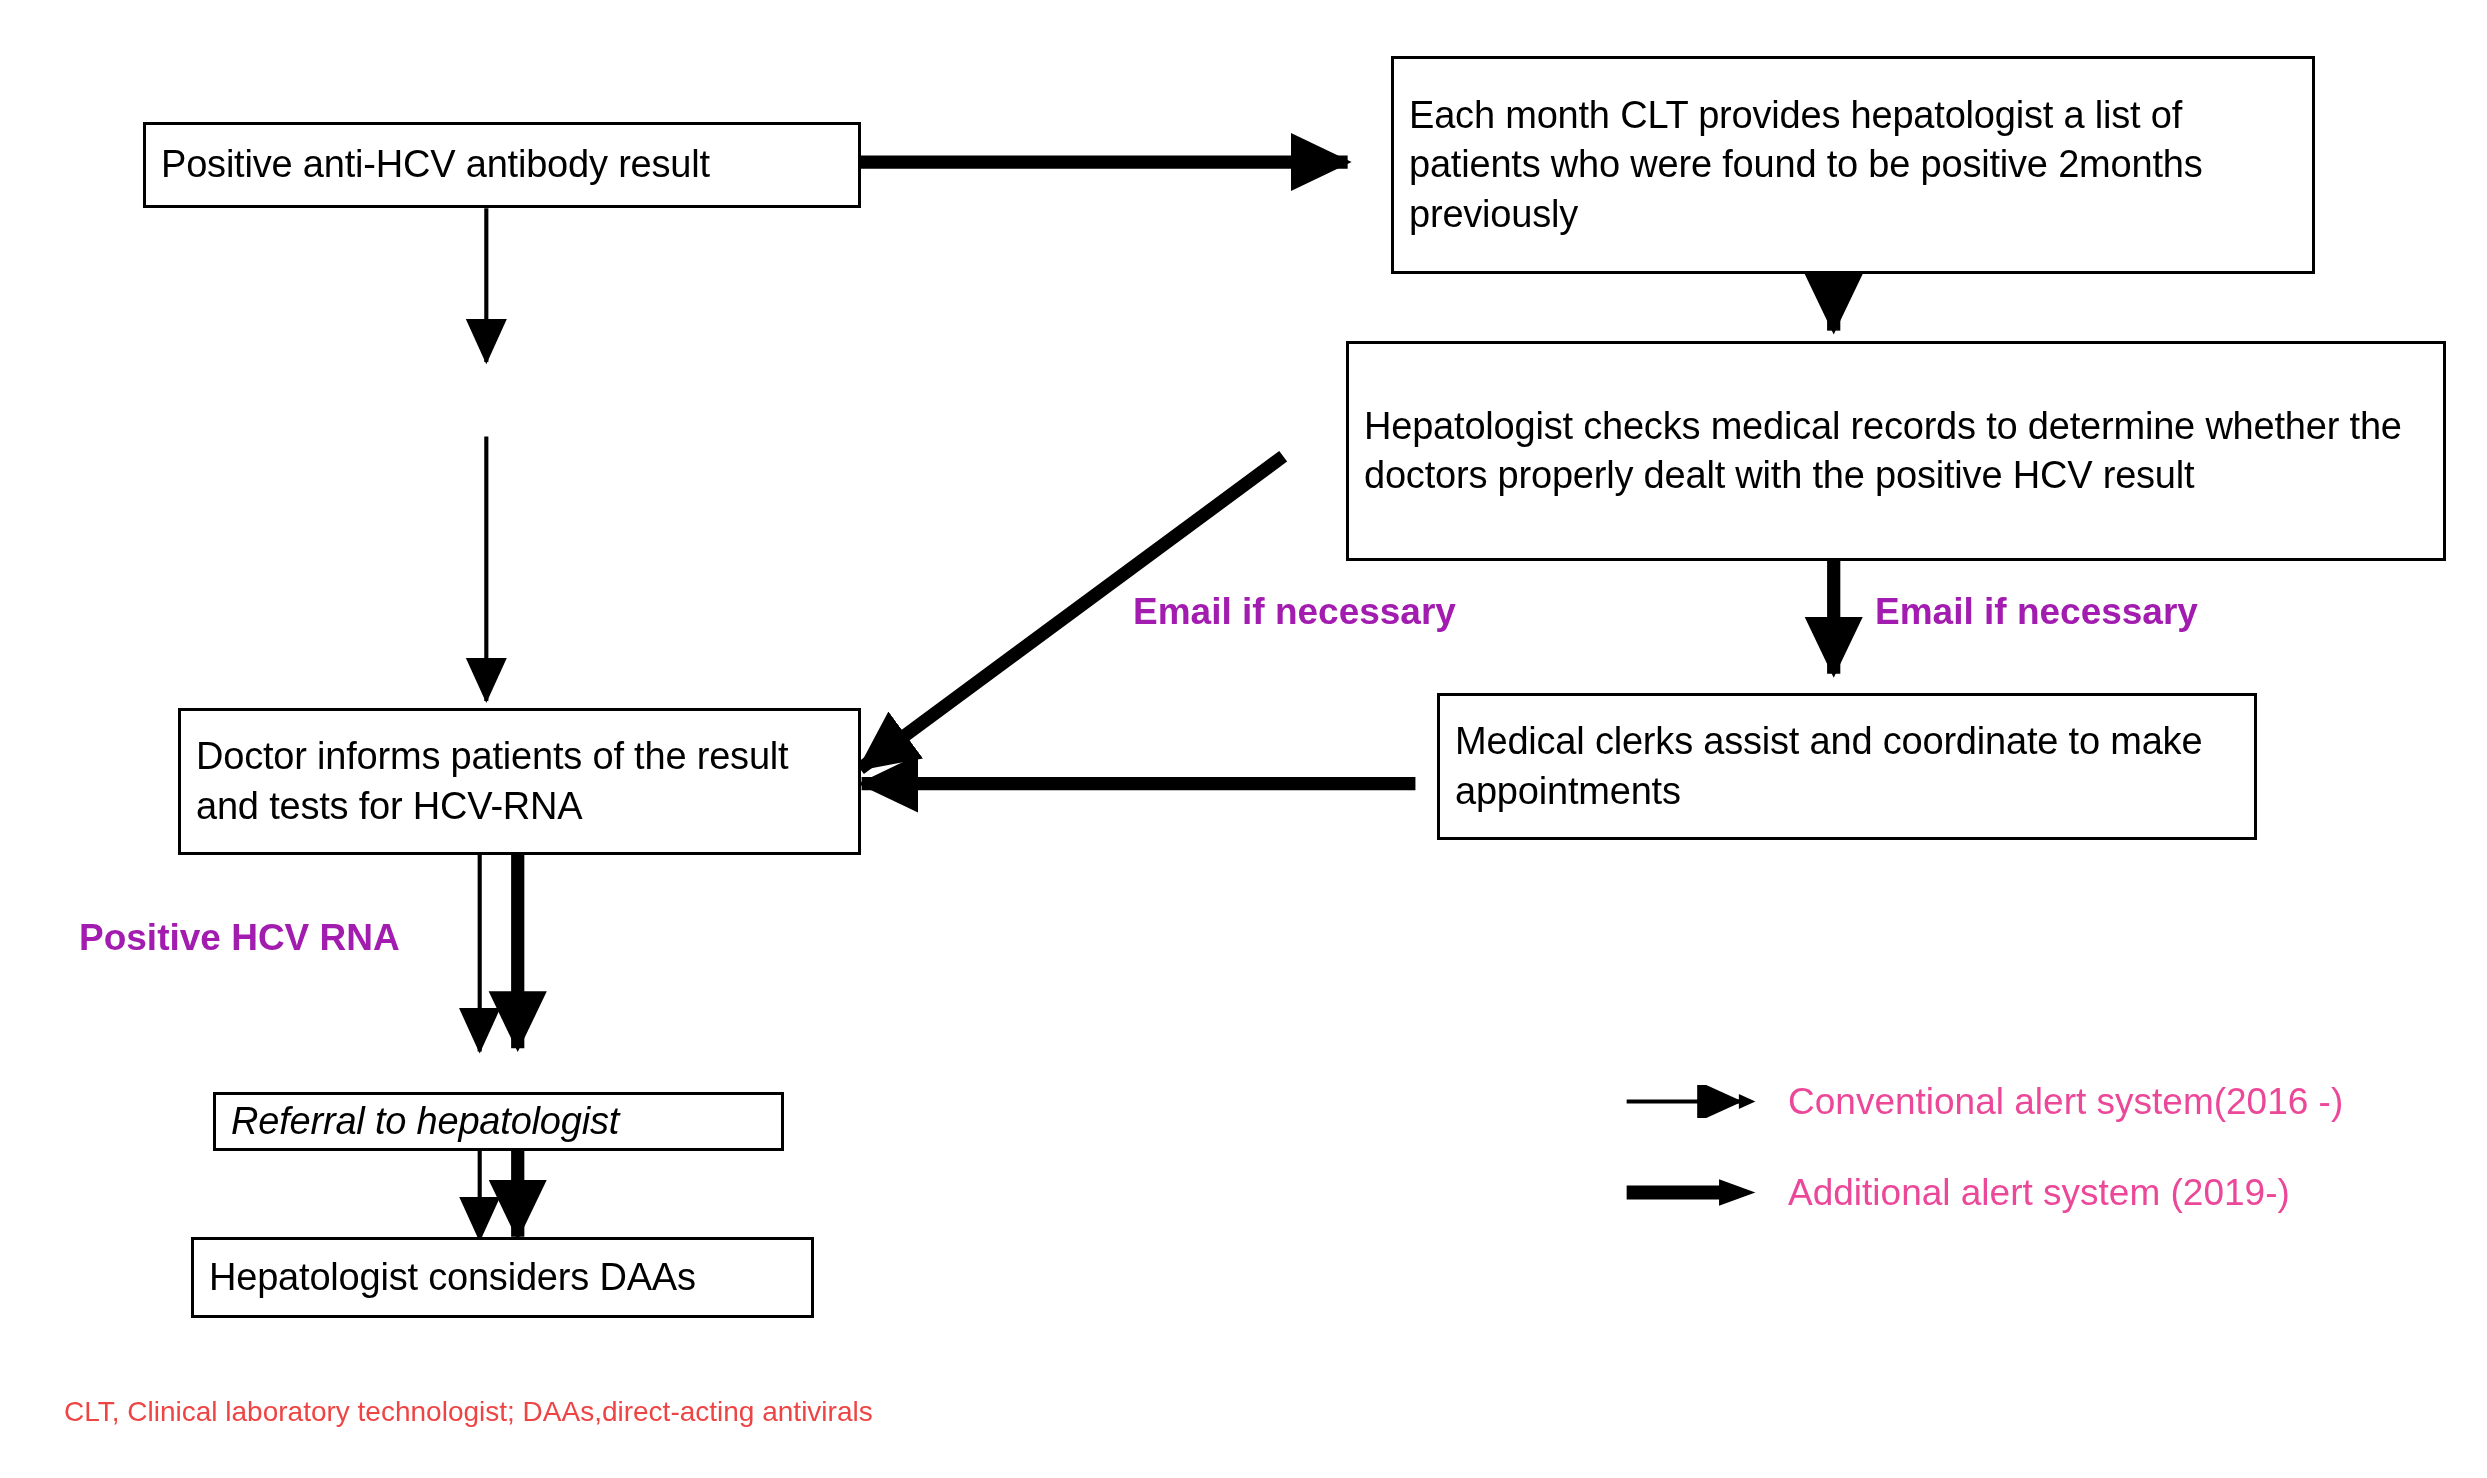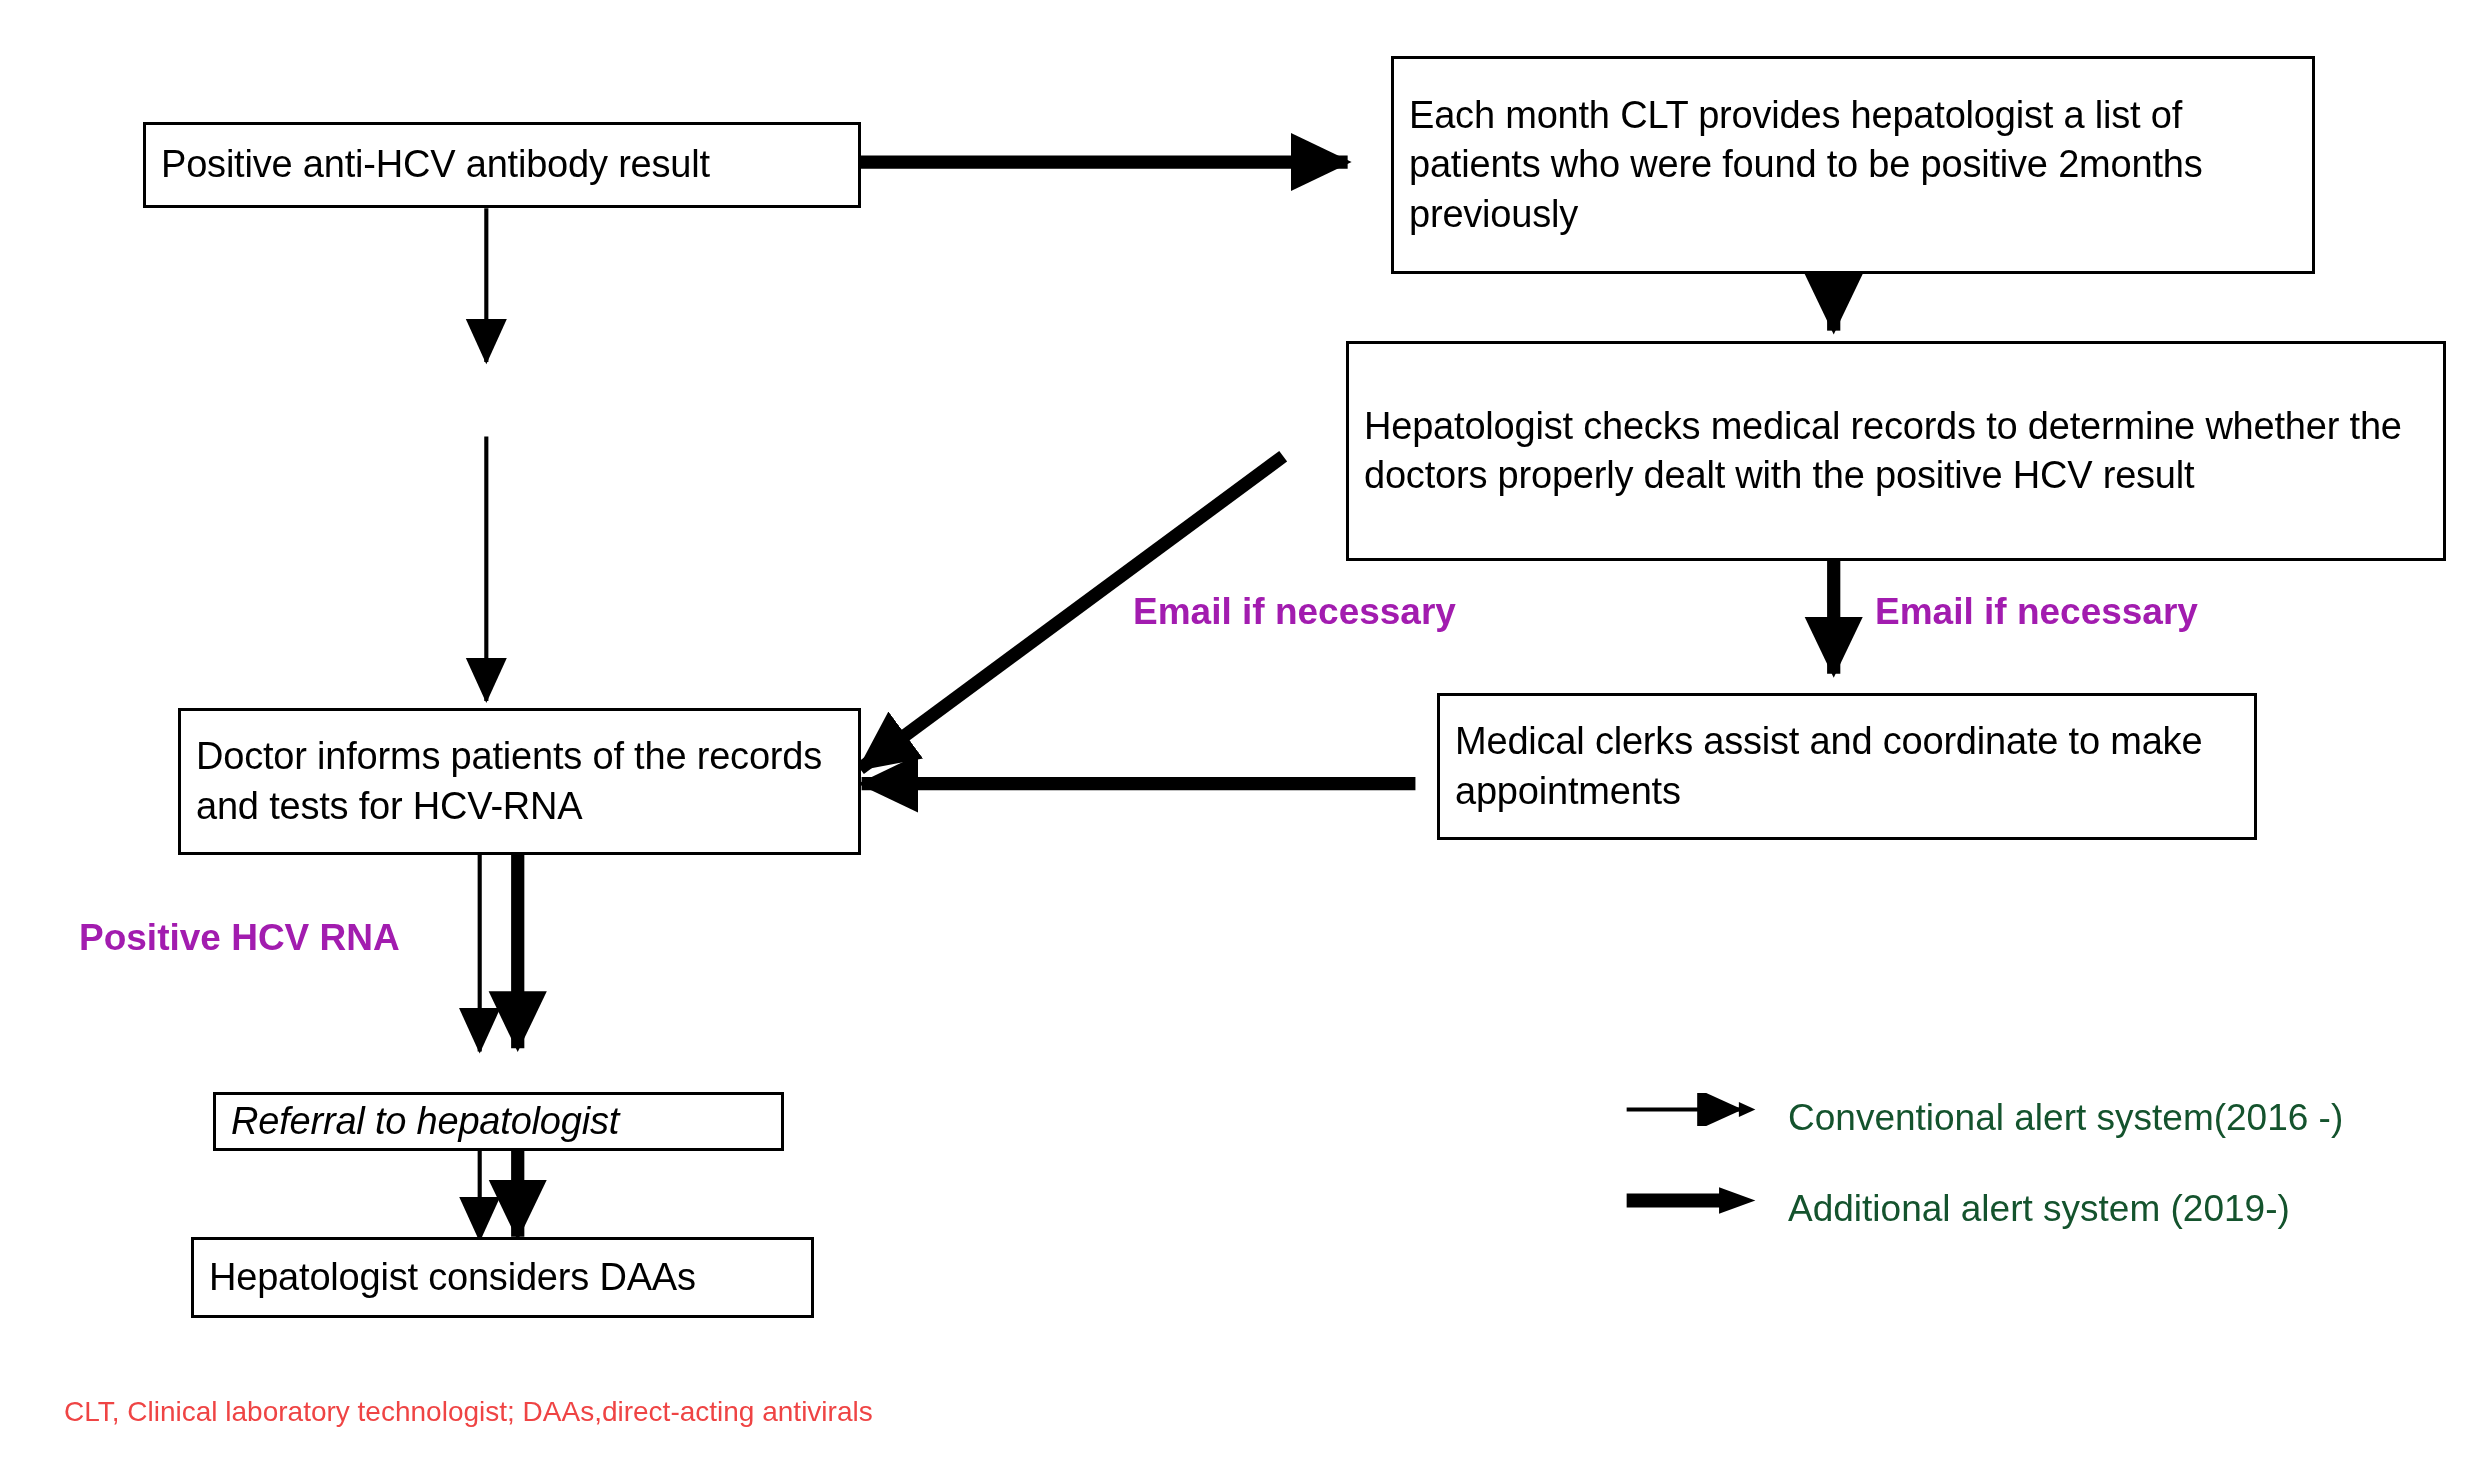--- a/index.html
+++ b/index.html
@@ -38,23 +38,22 @@
   }
   .legend-row{
     position:absolute;
     display:flex;
     align-items:center;
     z-index:4;
   }
   .legend-text{
     font-size:37px;
     line-height:1;
-    color:#14532d;
+    color:#ec4899;
     white-space:nowrap;
-    margin-top:16px;
   }
   .legend-glyph{
     width:132px;
     height:33px;
     margin-right:31px;
     flex:0 0 auto;
   }
   .footnote{
     position:absolute;
     font-size:28px;
@@ -131,21 +130,21 @@
   <div class="node" style="left:1370px;top:56px;width:924px;height:218px;">
     <span class="txt">Each month CLT provides hepatologist a list of patients who were found to be positive 2months previously</span>
   </div>
 
 
   <div class="node" style="left:1325px;top:341px;width:1100px;height:220px;">
     <span class="txt">Hepatologist checks medical records to determine whether the doctors properly dealt with the positive HCV result</span>
   </div>
 
   <div class="node" style="left:157px;top:708px;width:683px;height:147px;">
-    <span class="txt">Doctor informs patients of the records and tests for HCV-RNA</span>
+    <span class="txt">Doctor informs patients of the result and tests for HCV-RNA</span>
   </div>
 
   <div class="node" style="left:1416px;top:693px;width:820px;height:147px;">
     <span class="txt">Medical clerks assist and coordinate to make appointments</span>
   </div>
 
   <div class="node" style="left:192px;top:1092px;width:571px;height:59px;font-style:italic;">
     <span class="txt">Referral to hepatologist</span>
   </div>
 

